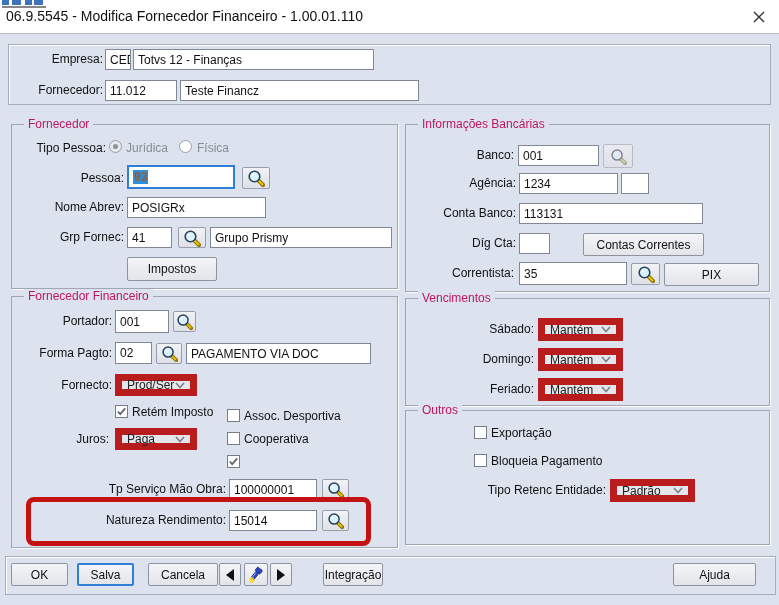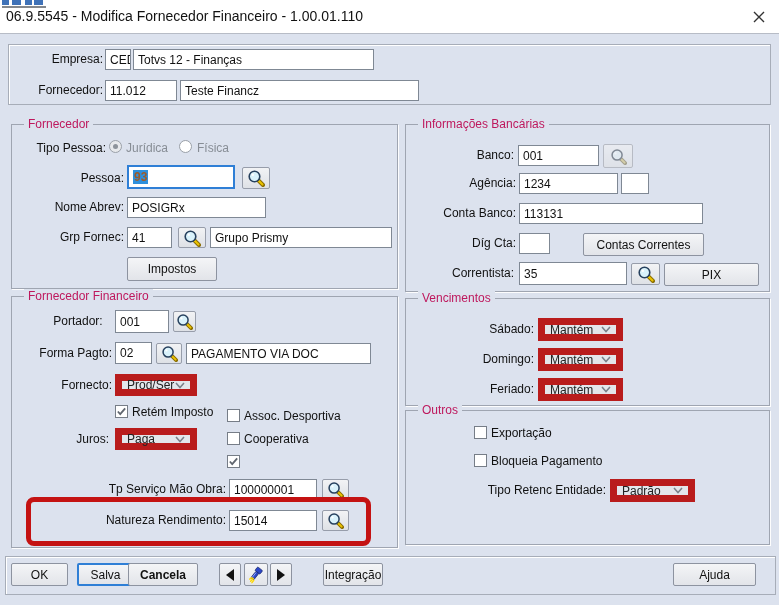--- a/index.html
+++ b/index.html
@@ -99,21 +99,21 @@
         </svg>
     </div>
     <div class="field" style="left:198px;top:102px;width:182px;height:21px;">Grupo Prismy</div>
 
     <div class="btn" style="left:115px;top:132px;width:90px;height:24px;">Impostos</div>
   </div>
 
   <div class="group" style="left:11px;top:296px;width:385px;height:250px;">
     <span class="legend">Fornecedor Financeiro</span>
 
-    <div class="lbl" style="left:16px;top:17px;width:100px;text-align:center;">Portador:</div>
+    <div class="lbl" style="left:0;top:17px;width:100px;">Portador:</div>
     <div class="field" style="left:103px;top:13px;width:54px;height:23px;">001</div>
     <div class="mag" style="left:161px;top:14px;width:23px;height:21px;">
       <svg width="17" height="17" viewBox="0 0 18 18">
           <line x1="11.5" y1="11.5" x2="16" y2="16" stroke="#8a6d00" stroke-width="4" stroke-linecap="round"></line>
           <line x1="11.5" y1="11.5" x2="15.5" y2="15.5" stroke="#ecc400" stroke-width="2" stroke-linecap="round"></line>
           <circle cx="7.5" cy="7.5" r="5.3" fill="#d9f2fb" stroke="#27415e" stroke-width="1.6"></circle>
           <circle cx="5.8" cy="5.8" r="1.2" fill="#ffffff"></circle>
         </svg>
     </div>
 
@@ -269,21 +269,21 @@
       <span>Padrão</span>
       <svg width="10" height="7" viewBox="0 0 10 7">
           <polyline points="1,1 5,5.5 9,1" fill="none" stroke="#7a8089" stroke-width="1.5"></polyline>
         </svg>
     </div>
   </div>
 
   <div class="panel" style="left:5px;top:556px;width:769px;height:37px;">
     <div class="btn" style="left:5px;top:6px;width:57px;height:23px;">OK</div>
     <div class="btn focus" style="left:71px;top:6px;width:57px;height:23px;">Salva</div>
-    <div class="btn" style="left:122px;top:6px;width:70px;height:23px;font-weight:bold;">Cancela</div>
+    <div class="btn" style="left:142px;top:6px;width:70px;height:23px;">Cancela</div>
     <div class="btn" style="left:213px;top:6px;width:22px;height:23px;">
       <svg width="10" height="12" viewBox="0 0 10 12">
           <polygon points="9,0 9,12 1,6" fill="#111"></polygon>
         </svg>
     </div>
     <div class="btn" style="left:238px;top:6px;width:24px;height:23px;">
       <svg width="18" height="18" viewBox="0 0 20 20">
         <g transform="rotate(38 10 9)">
           <rect x="6.5" y="1.5" width="7" height="5" rx="1" fill="#2b46c8" stroke="#16256e" stroke-width="0.8"></rect>
           <rect x="8" y="6.5" width="4" height="9.5" rx="1.5" fill="#2b46c8" stroke="#16256e" stroke-width="0.8"></rect>

